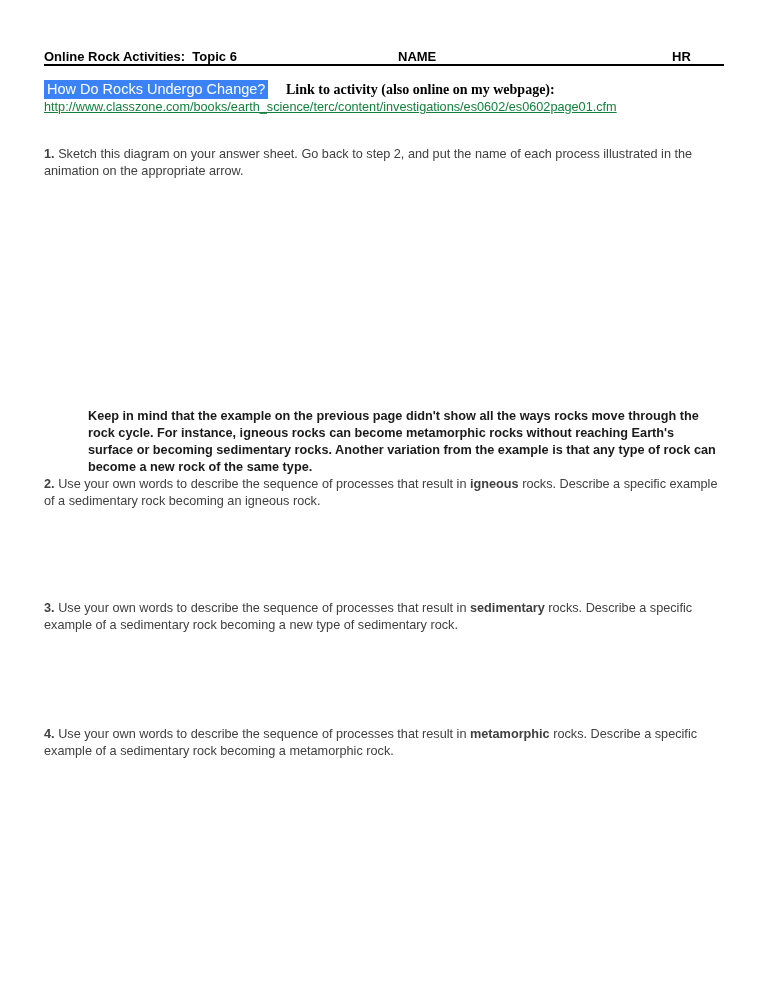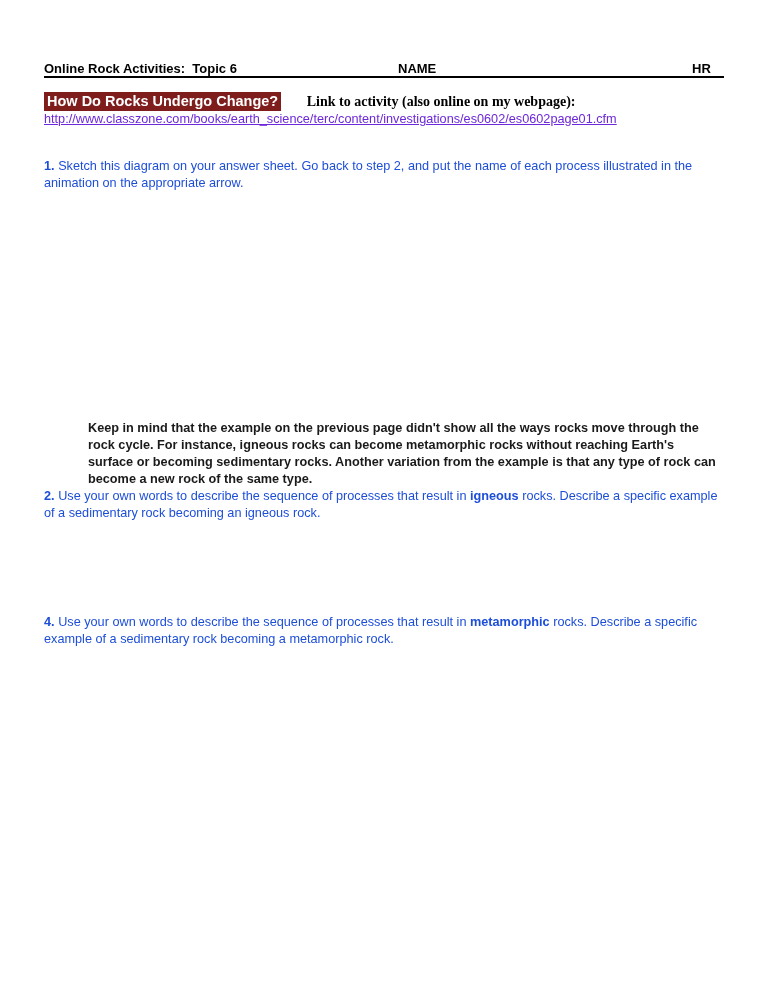--- a/index.html
+++ b/index.html
@@ -3,21 +3,21 @@
 <meta charset="utf-8">
 <style>
   html, body { margin: 0; padding: 0; background: #ffffff; }
 
   .page {
     position: relative;
     width: 768px;
     height: 844px;
     background: #ffffff;
     box-sizing: border-box;
-    padding: 60px 44px 0 44px;
+    padding: 48px 44px 0 44px;
     overflow: hidden;
     font-family: "Liberation Sans", sans-serif;
     font-size: 12.7px;
     color: #1a1a1a;
   }
 
   
   .doc-header {
     position: relative;
     height: 15px;
@@ -27,57 +27,57 @@
   .doc-header span {
     position: absolute;
     bottom: 0;
     font-weight: bold;
     font-size: 13px;
     color: #000000;
     white-space: pre;
   }
   .h-title { left: 0; }
   .h-name  { left: 354px; }
-  .h-hr    { left: 648px; }
+  .h-hr    { left: 628px; }
 
   .title-row { margin-top: 14px; height: 19px; white-space: nowrap; }
   .highlight {
     display: inline-block;
-    background: #7f1d1d;
+    background: #3b82f6;
     color: #ffffff;
-    font-weight: bold;
+    font-weight: normal;
     font-size: 14.5px;
     line-height: 15px;
     padding: 2px 3px;
     vertical-align: top;
   }
   .link-caption {
     font-family: "Liberation Serif", serif;
     font-weight: bold;
     font-size: 14px;
     color: #000000;
-    margin-left: 22px;
+    margin-left: 14px;
     line-height: 19px;
     vertical-align: top;
     display: inline-block;
   }
 
   .url {
     display: block;
     margin-top: 1px;
-    color: #6d28d9;
+    color: #15803d;
     text-decoration: underline;
     font-size: 12.7px;
     line-height: 14px;
     width: fit-content;
   }
 
   .question {
     margin: 0;
-    color: #1d4ed8;
+    color: #404040;
     line-height: 17px;
   }
   .question b { font-weight: bold; }
   .q1 { margin-top: 32px; }
   .q2 { }
   .q3 { margin-top: 90px; }
   .q4 { margin-top: 92px; }
 
   .diagram-space { height: 228px; }
 
@@ -116,20 +116,26 @@
 
   <p class="note">Keep in mind that the example on the previous page didn't show all the ways rocks move through the rock cycle. For instance, igneous rocks can become metamorphic rocks without reaching Earth's surface or becoming sedimentary rocks. Another variation from the example is that any type of rock can become a new rock of the same type.</p>
 
   <p class="question q2">
     <b>2.</b>
     <span>Use your own words to describe the sequence of processes that result in</span>
     <b>igneous</b>
     <span>rocks. Describe a specific example of a sedimentary rock becoming an igneous rock.</span>
   </p>
 
+  <p class="question q3">
+    <b>3.</b>
+    <span>Use your own words to describe the sequence of processes that result in</span>
+    <b>sedimentary</b>
+    <span>rocks. Describe a specific example of a sedimentary rock becoming a new type of sedimentary rock.</span>
+  </p>
 
   <p class="question q4">
     <b>4.</b>
     <span>Use your own words to describe the sequence of processes that result in</span>
     <b>metamorphic</b>
     <span>rocks. Describe a specific example of a sedimentary rock becoming a metamorphic rock.</span>
   </p>
 
 </div>
 

